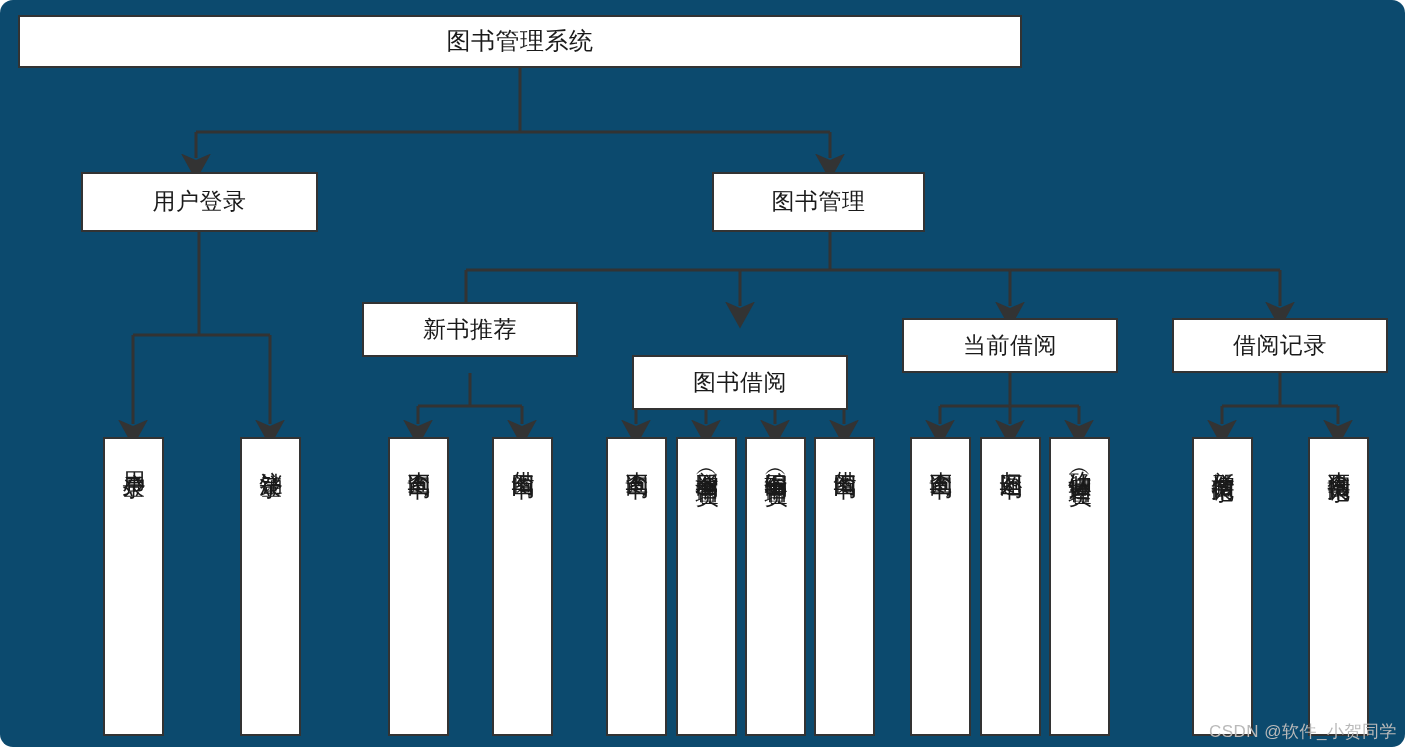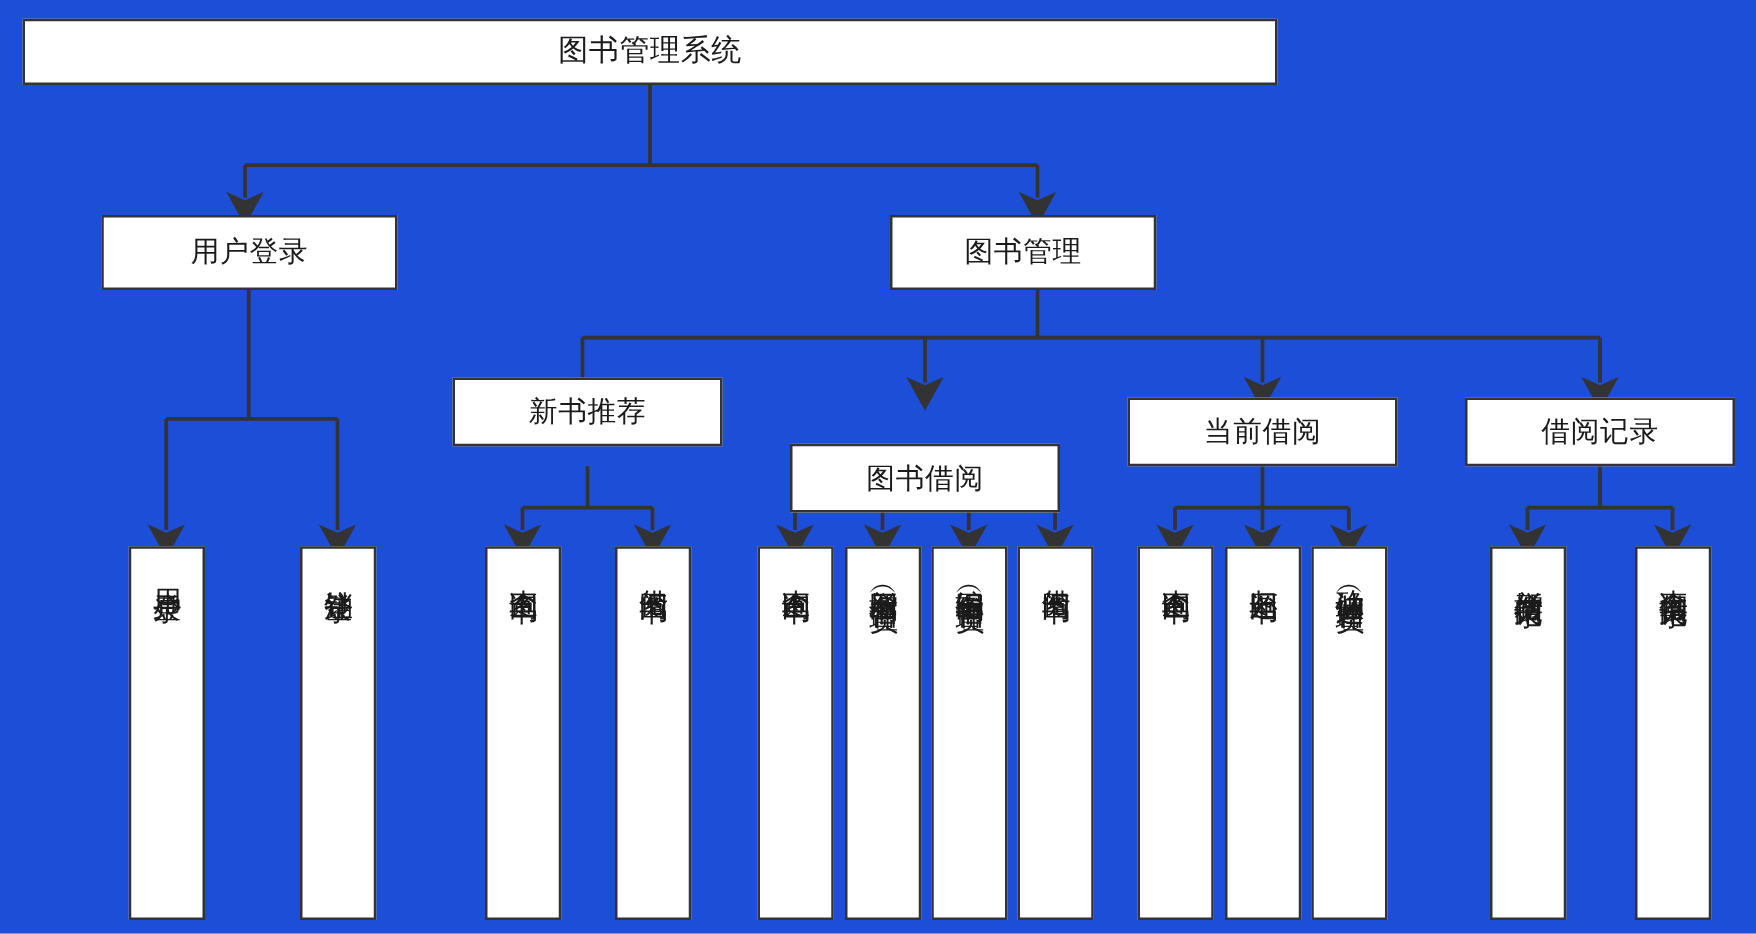--- a/index.html
+++ b/index.html
@@ -7,22 +7,23 @@
     padding: 0;
     background: #ffffff;
   }
   body {
     font-family: "Liberation Sans", "DejaVu Sans", sans-serif;
   }
   #canvas {
     position: relative;
     width: 1405px;
     height: 747px;
-    background: #1d4ed8;
+    background: #0c4a6e;
     overflow: hidden;
+    border-radius: 13px;
   }
   svg#wires {
     position: absolute;
     left: 0;
     top: 0;
     width: 1405px;
     height: 747px;
     pointer-events: none;
   }
   .node {
@@ -185,14 +186,15 @@
     <span class="label">确认归还（管理员）</span>
   </div>
 
   <div class="node vert" style="left:1192px; top:437px; width:61px; height:299px;">
     <span class="label">新增借阅记录</span>
   </div>
   <div class="node vert" style="left:1308px; top:437px; width:61px; height:299px;">
     <span class="label">查询借阅记录</span>
   </div>
 
+  <div class="watermark">CSDN @软件_小贺同学</div>
 
 </div>
 
 </body></html>

